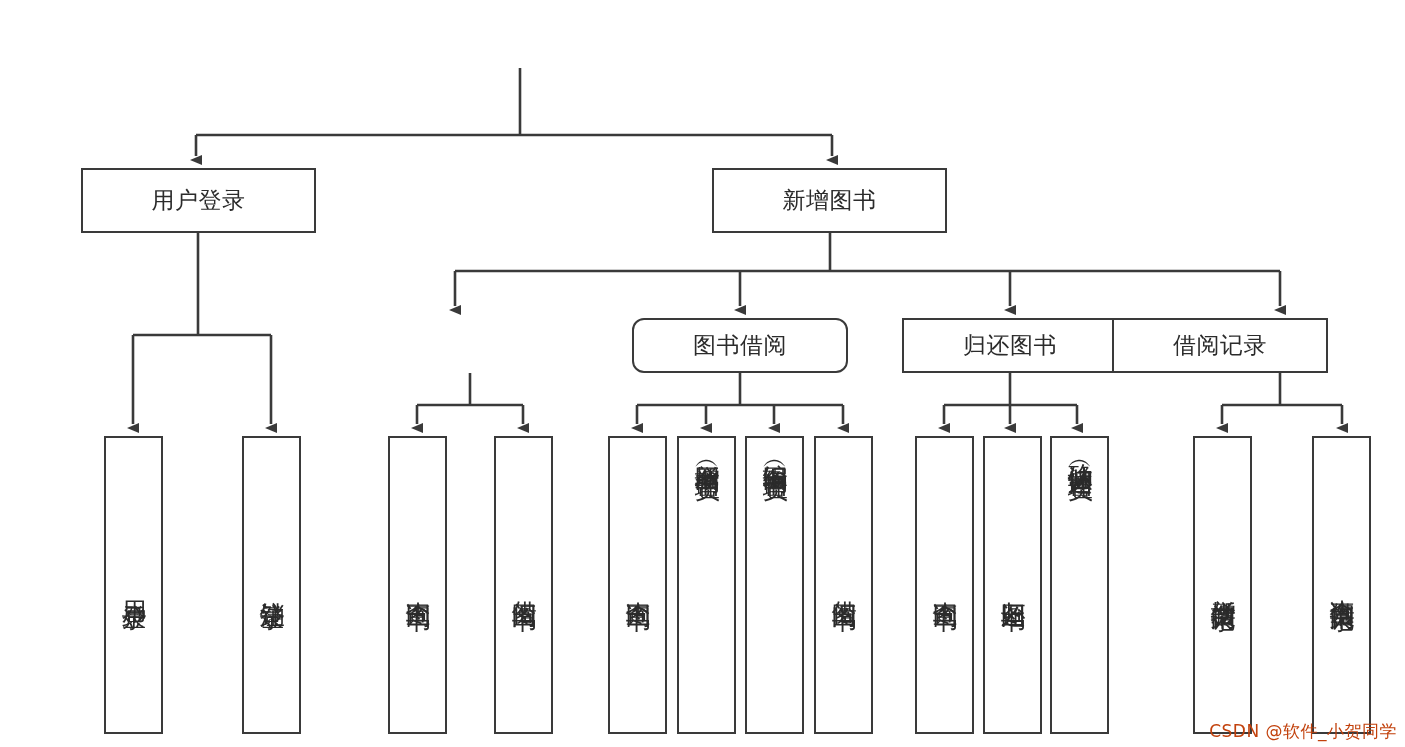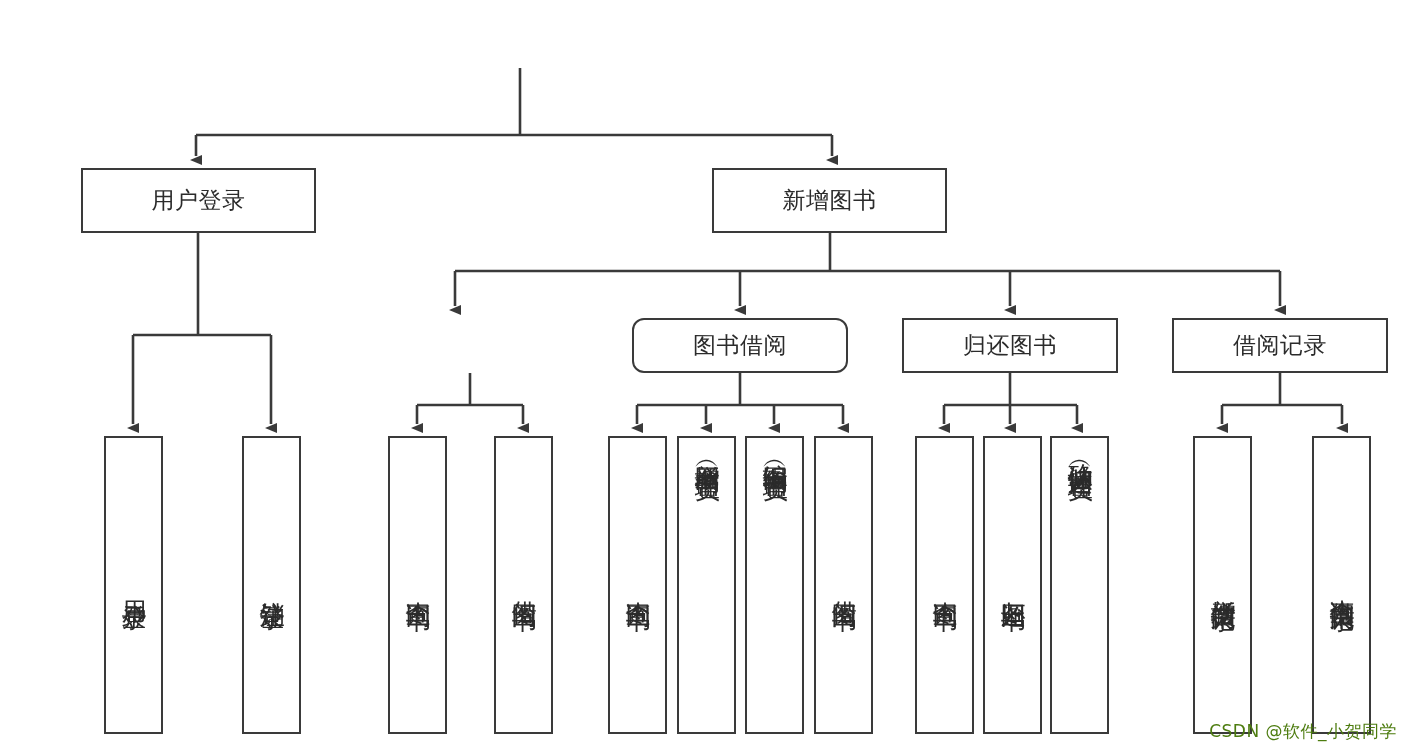--- a/index.html
+++ b/index.html
@@ -64,21 +64,21 @@
   }
   .node.vert.centered {
     align-items: center;
     padding-top: 0;
   }
   .watermark {
     position: absolute;
     right: 8px;
     bottom: 4px;
     font-size: 17px;
-    color: #4d7c0f;
+    color: #c2410c;
     letter-spacing: 0.5px;
     white-space: nowrap;
   }
 </style>
 </head>
 <body>
 
 <div id="canvas">
 
   <svg class="edges" viewBox="0 0 1405 747">
@@ -138,21 +138,21 @@
   <div class="node horiz" style="left:712px; top:168px; width:235px; height:65px;">
     <span class="label">新增图书</span>
   </div>
 
   <div class="node horiz" style="left:632px; top:318px; width:216px; height:55px;border-radius:12px;">
     <span class="label">图书借阅</span>
   </div>
   <div class="node horiz" style="left:902px; top:318px; width:216px; height:55px;">
     <span class="label">归还图书</span>
   </div>
-  <div class="node horiz" style="left:1172px; top:318px; width:216px; height:55px;">
+  <div class="node horiz" style="left:1112px; top:318px; width:216px; height:55px;">
     <span class="label">借阅记录</span>
   </div>
 
   <div class="node vert centered" style="left:104px; top:436px; width:59px; height:298px;">
     <span class="label">用户登录</span>
   </div>
   <div class="node vert centered" style="left:242px; top:436px; width:59px; height:298px;">
     <span class="label">注销登录</span>
   </div>
 

